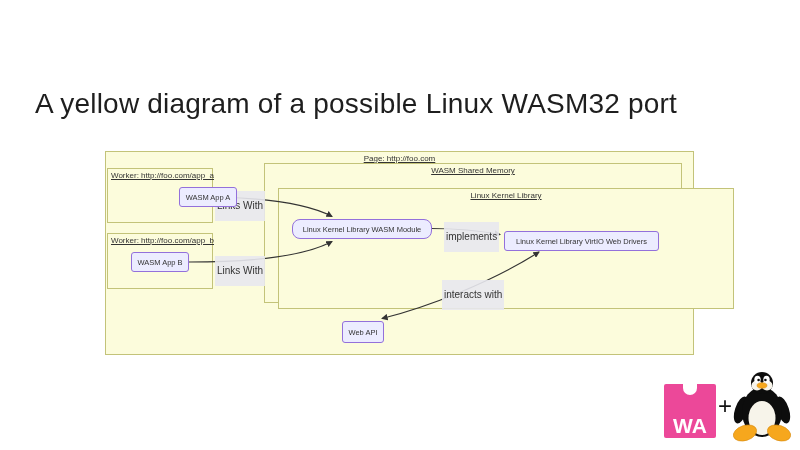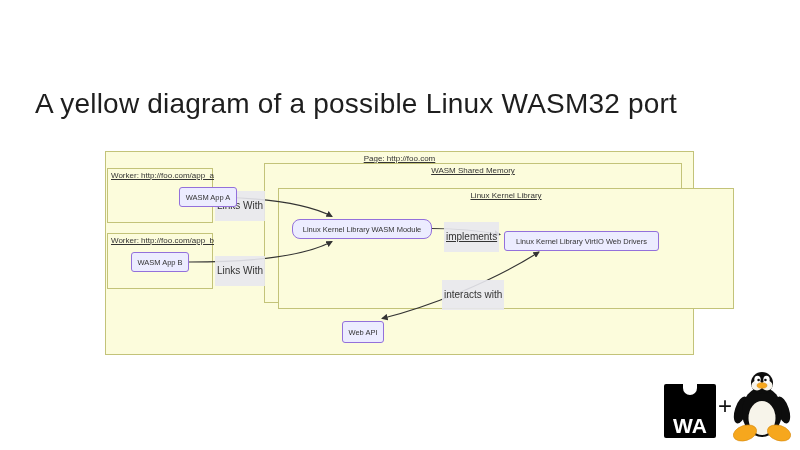--- a/index.html
+++ b/index.html
@@ -46,27 +46,27 @@
   #kernel-box  { left:278px; top:188px; width:456px; height:121px; }
 
   #n-app-a  { left:131px; top:187px; width:58px;  height:20px;margin-left:48px; }
   #n-app-b  { left:131px; top:252px; width:58px;  height:20px; }
   #n-module { left:292px; top:219px; width:140px; height:20px;border-radius:8px; }
   #n-virtio { left:504px; top:231px; width:155px; height:20px; }
   #n-webapi { left:342px; top:321px; width:42px;  height:22px; }
 
   #el-links-a   { left:215px; top:191px; }
   #el-links-b   { left:215px; top:256px; }
-  #el-implements{ left:444px; top:222px;text-decoration:underline; }
+  #el-implements{ left:444px; top:222px; }
   #el-interacts { left:442px; top:264px;margin-top:16px; }
 
   
   #wasm-logo {
     position:absolute; left:664px; top:384px; width:52px; height:54px;
-    background:#000000; border-radius:2px;
+    background:#ec4899; border-radius:2px;
   }
   #wasm-notch {
     position:absolute; left:19px; top:0; width:14px; height:11px;
     background:#ffffff; border-radius:0 0 7px 7px;
   }
   #wasm-text {
     position:absolute; bottom:0; left:0; width:100%; text-align:center;
     color:#ffffff; font-weight:bold; font-size:21px; letter-spacing:0;
   }
   #plus-sign {

